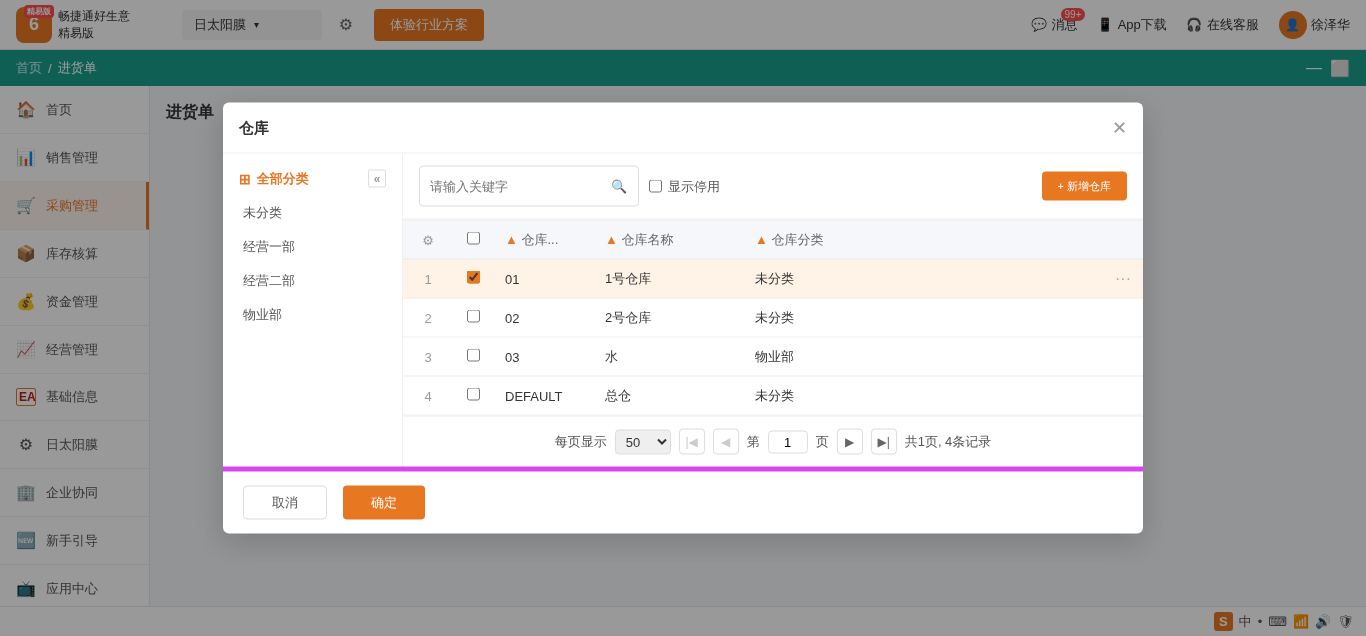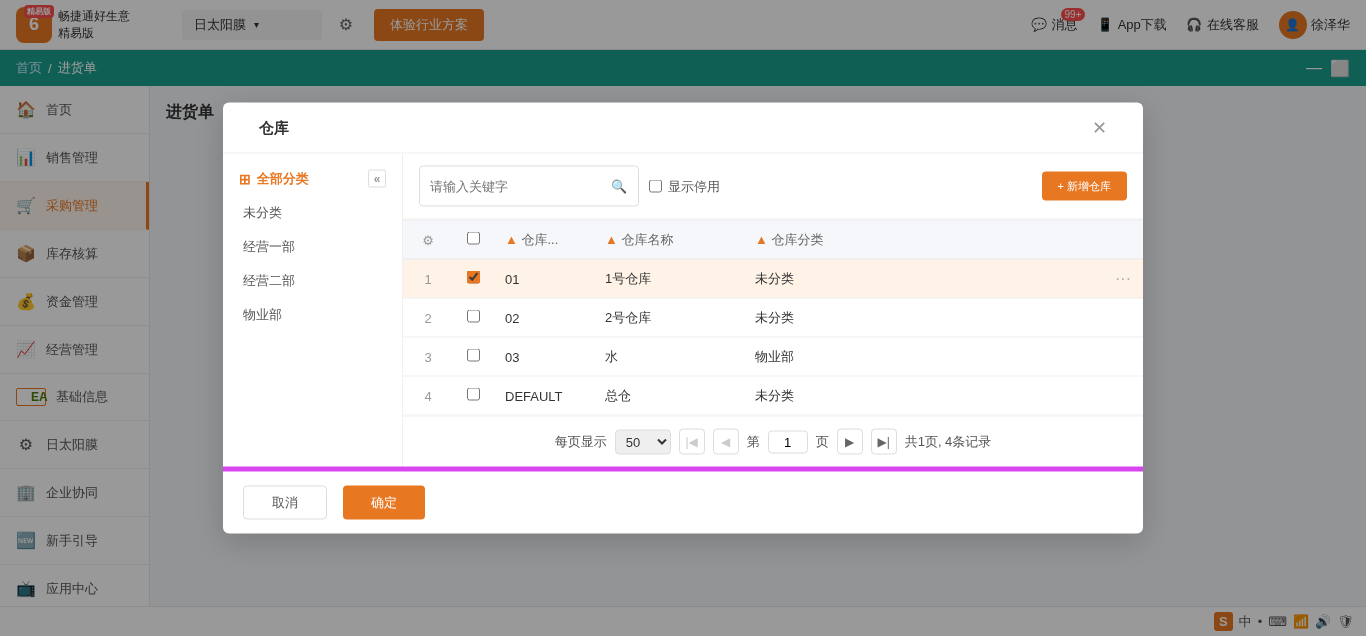--- a/index.html
+++ b/index.html
@@ -125,21 +125,21 @@
       border-radius: 6px;
       width: 920px;
       max-height: 560px;
       z-index: 200;
       display: flex;
       flex-direction: column;
       box-shadow: 0 8px 32px rgba(0,0,0,0.18);
     }
     .dialog-header {
       display: flex; align-items: center; justify-content: space-between;
-      padding: 14px 36px;
+      padding: 14px 16px;
       border-bottom: 1px solid #f0f0f0;
     }
     .dialog-title { font-size: 15px; font-weight: bold; color: #333; }
     .dialog-close { cursor: pointer; color: #999; font-size: 18px; }
     .dialog-body { display: flex; flex: 1; overflow: hidden; }
 
     
     .category-panel {
       width: 180px;
       border-right: 1px solid #f0f0f0;
@@ -334,21 +334,21 @@
     </div>
     <div class="sidebar-item">
       <span class="icon">💰</span>
       <span class="label">资金管理</span>
     </div>
     <div class="sidebar-item">
       <span class="icon">📈</span>
       <span class="label">经营管理</span>
     </div>
     <div class="sidebar-item">
-      <span class="icon" style="font-size:12px;font-weight:bold;color:#4d7c0f;border:1px solid #e87722;padding:1px 14px;border-radius:2px;">EA</span>
+      <span class="icon" style="font-size:12px;font-weight:bold;color:#b91c1c;border:1px solid #e87722;padding:1px 2px;border-radius:2px;">EA</span>
       <span class="label">基础信息</span>
     </div>
     <div class="sidebar-item">
       <span class="icon">⚙</span>
       <span class="label">日太阳膜</span>
     </div>
     <div class="sidebar-item">
       <span class="icon">🏢</span>
       <span class="label">企业协同</span>
     </div>

